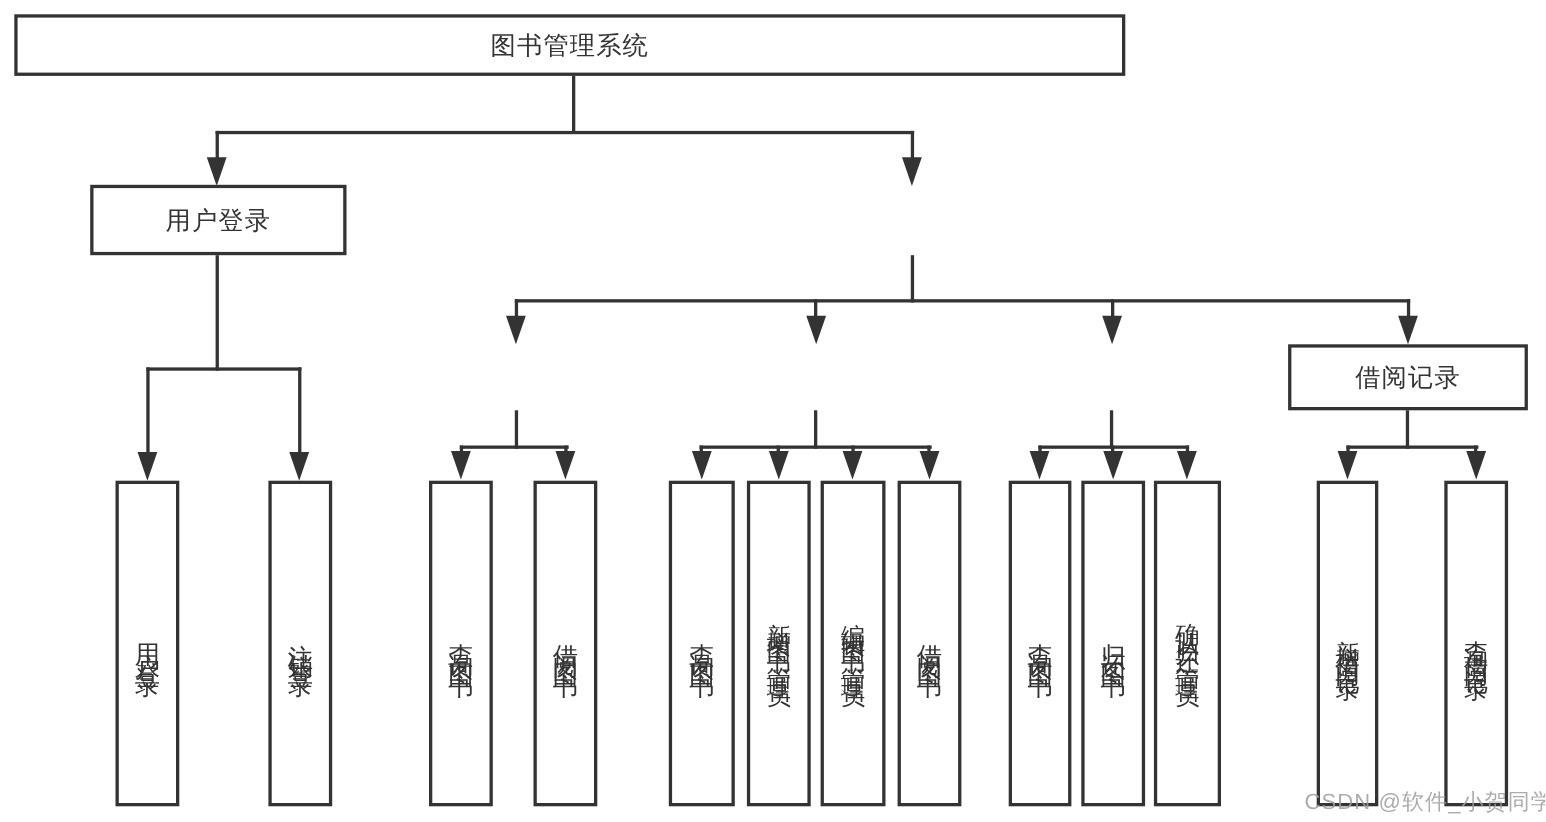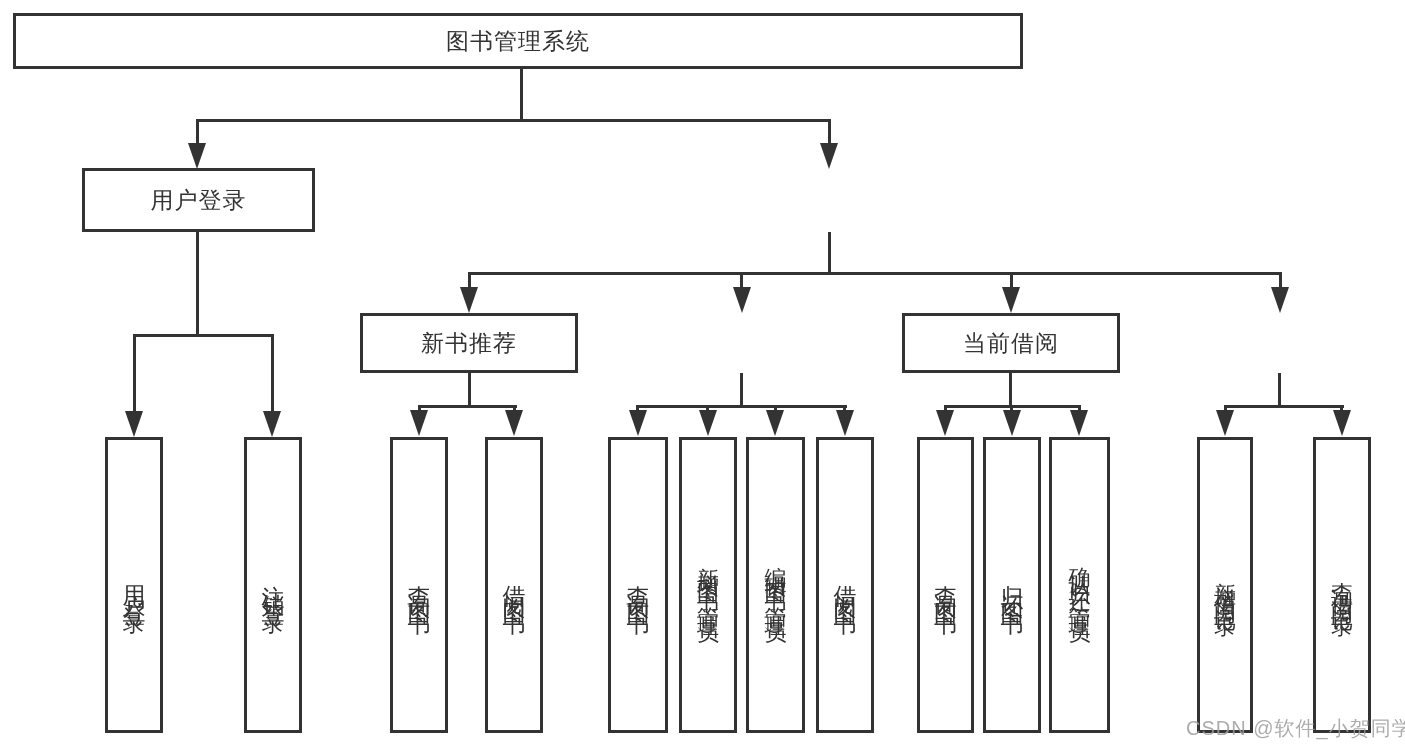--- a/index.html
+++ b/index.html
@@ -65,25 +65,22 @@
   <div class="hline" style="left:468px;top:272px;width:814px"></div>
   <div class="vline" style="left:468px;top:272px;height:17px"></div>
   <div class="arrow" style="left:460px;top:287px"></div>
   <div class="vline" style="left:740px;top:272px;height:17px"></div>
   <div class="arrow" style="left:733px;top:287px"></div>
   <div class="vline" style="left:1010px;top:272px;height:17px"></div>
   <div class="arrow" style="left:1002px;top:287px"></div>
   <div class="vline" style="left:1279px;top:272px;height:17px"></div>
   <div class="arrow" style="left:1271px;top:287px"></div>
 
-  <div class="box" style="left:360px;top:313px;width:218px;height:60px">
-    <span>新书推荐</span>
-  </div>
-  <div class="box" style="left:902px;top:313px;width:218px;height:60px">
-    <span>当前借阅</span>
+  <div class="box" style="left:1171px;top:313px;width:218px;height:60px">
+    <span>借阅记录</span>
   </div>
 
   <div class="vline" style="left:468px;top:373px;height:35px"></div>
   <div class="hline" style="left:418px;top:405px;width:99px"></div>
   <div class="vline" style="left:418px;top:405px;height:8px"></div>
   <div class="arrow" style="left:410px;top:410px"></div>
   <div class="vline" style="left:513px;top:405px;height:8px"></div>
   <div class="arrow" style="left:505px;top:410px"></div>
 
   <div class="vline" style="left:740px;top:373px;height:35px"></div>

